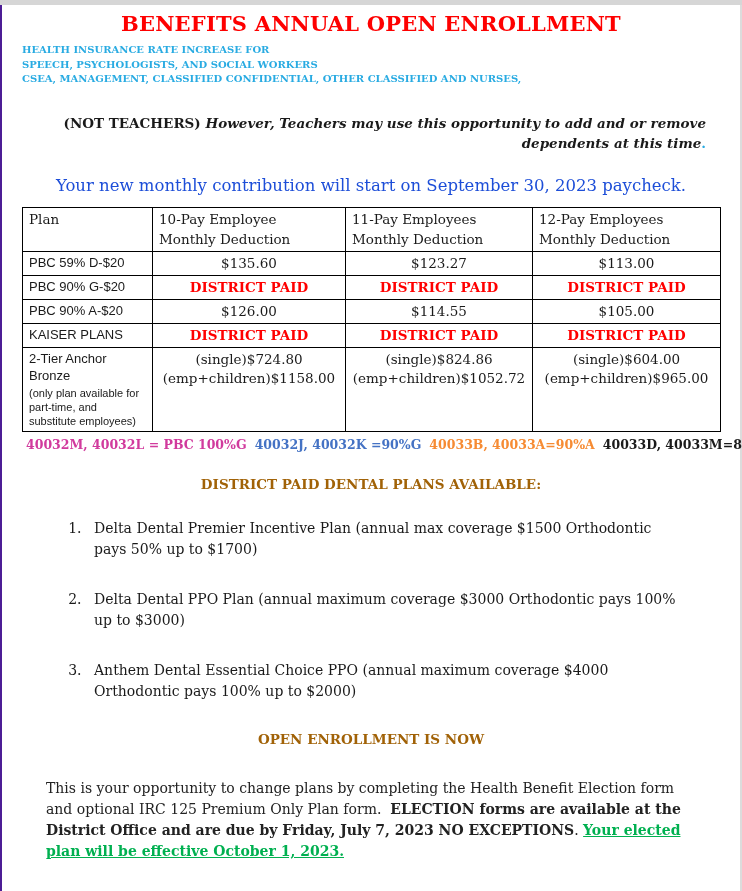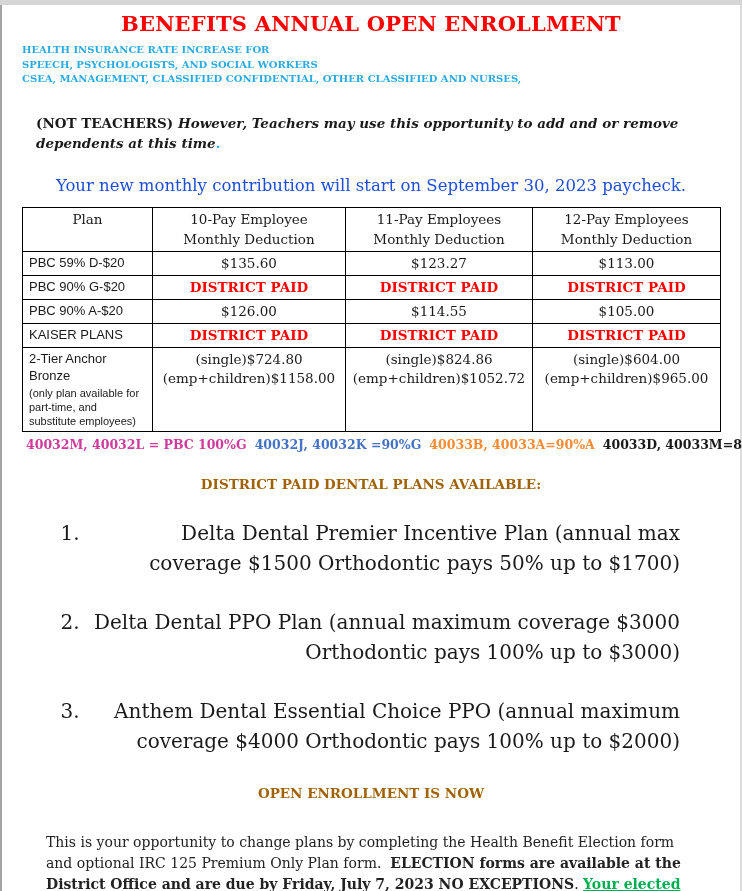--- a/index.html
+++ b/index.html
@@ -6,55 +6,55 @@
   html, body { background: #ffffff; }
   body {
     width: 742px; height: 891px;
     font-family: "DejaVu Serif", serif;
     color: #1a1a1a;
     overflow: hidden;
   }
   .top-edge { height: 5px; background: #d6d6d6; width: 742px; }
   .page {
     width: 742px; height: 886px;
-    border-left: 2px solid #a3a3a3;
+    border-left: 2px solid #4c1d95;
     border-right: 2px solid #dcdcdc;
     background: #fff;
     padding: 4px 20px 0 20px;
   }
   .title {
     text-align: center; color: #fe0000; font-weight: bold;
     font-size: 21px; letter-spacing: 0.2px; margin-top: 2px;
   }
   .subtitle {
     text-align: left; color: #29abe2; font-weight: bold;
     font-size: 10px; line-height: 1.45; margin-top: 7px;
   }
   .teacher-note {
-    text-align: left; font-weight: bold; font-size: 13.5px;
+    text-align: right; font-weight: bold; font-size: 13.5px;
     line-height: 1.5; margin-top: 26px; padding: 0 14px;
   }
   .teacher-note .italic { font-style: italic; }
   .teacher-note .blue-period { color: #29abe2; }
   .start-notice {
     text-align: center; font-size: 16.5px; margin-top: 23px; color: #1d4ed8;
   }
   table.rates {
     border-collapse: collapse; table-layout: fixed;
     width: 698px; margin-top: 12px; font-size: 13.5px;
   }
   table.rates col.c1 { width: 130px; }
   table.rates col.c2 { width: 193px; }
   table.rates col.c3 { width: 187px; }
   table.rates col.c4 { width: 188px; }
   table.rates th, table.rates td {
     border: 1.5px solid #000; padding: 2px 6px; vertical-align: top;
   }
   table.rates th {
-    font-weight: normal; text-align: center; white-space: pre-line;
+    font-weight: normal; text-align: left; white-space: pre-line;
     line-height: 1.45; height: 42px;
   }
   td.plan-cell {
     font-family: "Liberation Sans", sans-serif; font-size: 13px;
     text-align: left; line-height: 1.35; padding-top: 3px;
   }
   td.val-cell {
     text-align: center; white-space: pre-line; line-height: 1.4; padding-top: 3px;
   }
   td.district { color: #ff0000; font-weight: bold; }
@@ -64,21 +64,21 @@
   .codes-line {
     text-align: center; font-weight: bold; font-size: 12.5px;
     margin-top: 5px; white-space: nowrap;
   }
   .codes-line span { margin: 0 4px; }
   .section-heading {
     text-align: center; color: #a16207; font-weight: bold; font-size: 13.5px;
   }
   .dental-heading { margin-top: 24px; }
   ol.dental-list {
-    margin: 26px 40px 0 64px; font-size: 20px; line-height: 1.5; text-align: right;
+    margin: 26px 32px 0 64px; font-size: 14px; line-height: 1.5;
   }
   ol.dental-list li { padding-left: 8px; margin-bottom: 29px; }
   .enroll-heading { margin-top: 14px; }
   .body-para {
     margin: 31px 24px 0 24px; font-size: 14px; line-height: 1.5; color: #222;
   }
   .body-para .bold { font-weight: bold; }
   .green-link {
     color: #00b050; font-weight: bold; text-decoration: underline; cursor: pointer;
   }

